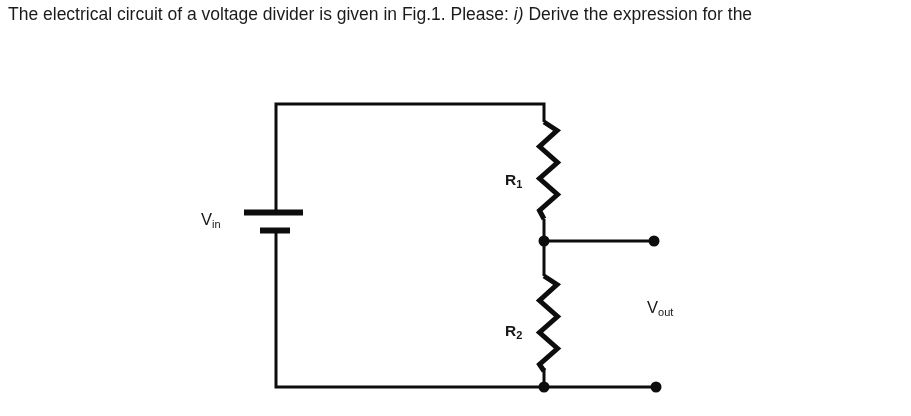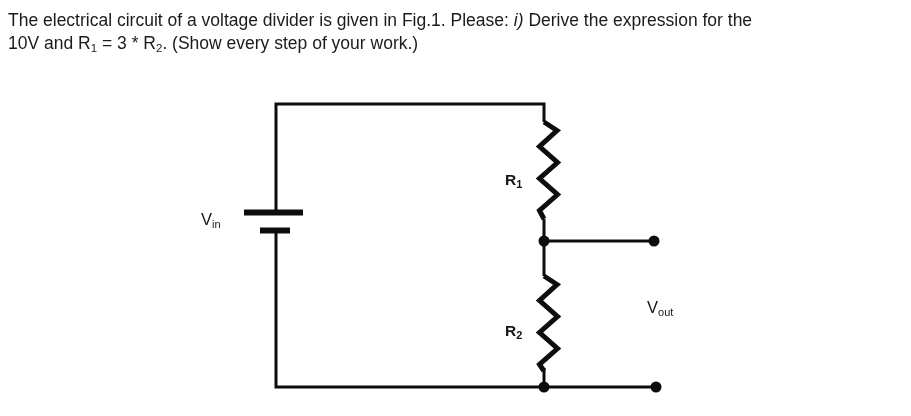--- a/index.html
+++ b/index.html
@@ -5,21 +5,21 @@
   html, body { margin: 0; padding: 0; }
   body {
     width: 911px; height: 416px;
     background: #ffffff;
     font-family: "Liberation Sans", sans-serif;
     position: relative;
     overflow: hidden;
   }
   .problem {
     position: absolute;
-    left: 8px; top: 9px;
+    left: 8px; top: 3px;
     width: 900px;
     color: #1b1b1b;
     font-size: 17.5px;
     line-height: 23.4px;
   }
   .pline { white-space: nowrap; }
   .it { font-style: italic; }
   .sb {
     font-size: 11.5px;
     vertical-align: -3px;
@@ -36,21 +36,20 @@
   .dot { fill: #0d0d0d; stroke: none; }
   .lbl { fill: #161616; font-family: "Liberation Sans", sans-serif; font-size: 16.5px; }
   .lbl-sub { font-size: 11px; }
   .lbl-bold { font-weight: bold; font-size: 15.5px; }
 </style>
 </head>
 <body>
 
 <div class="problem">
   <div class="pline"><span>The electrical circuit of a voltage divider is given in Fig.1. Please: </span><span class="it">i)</span><span> Derive the expression for the</span></div>
-  <div class="pline"><span>10V and R</span><span class="sb">1</span><span> = 3 * R</span><span class="sb">2</span><span>. (Show every step of your work.)</span></div>
 </div>
 
 <svg class="circuit-svg" viewBox="0 0 911 416" xmlns="http://www.w3.org/2000/svg">
 
   <polyline class="wire" points="276,210 276,104 544,104 544,122"></polyline>
   <polyline class="wire" points="276,233 276,387 656,387"></polyline>
   <line class="wire" x1="544" y1="219" x2="544" y2="276"></line>
   <line class="wire" x1="544" y1="368" x2="544" y2="387"></line>
   <line class="wire" x1="544" y1="241" x2="654" y2="241"></line>
 

